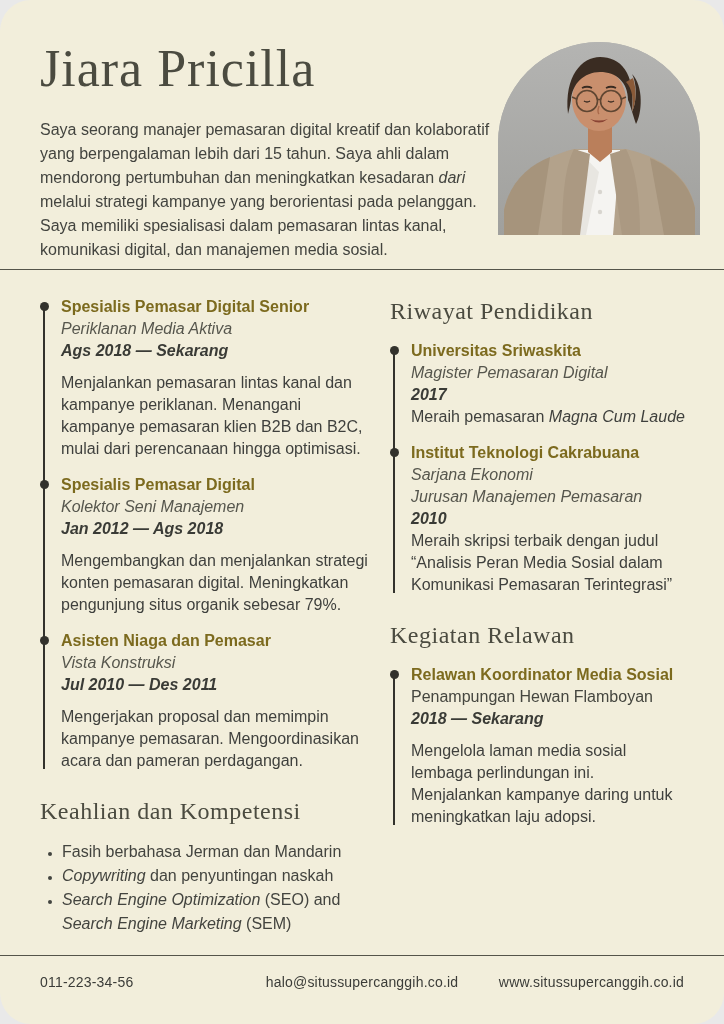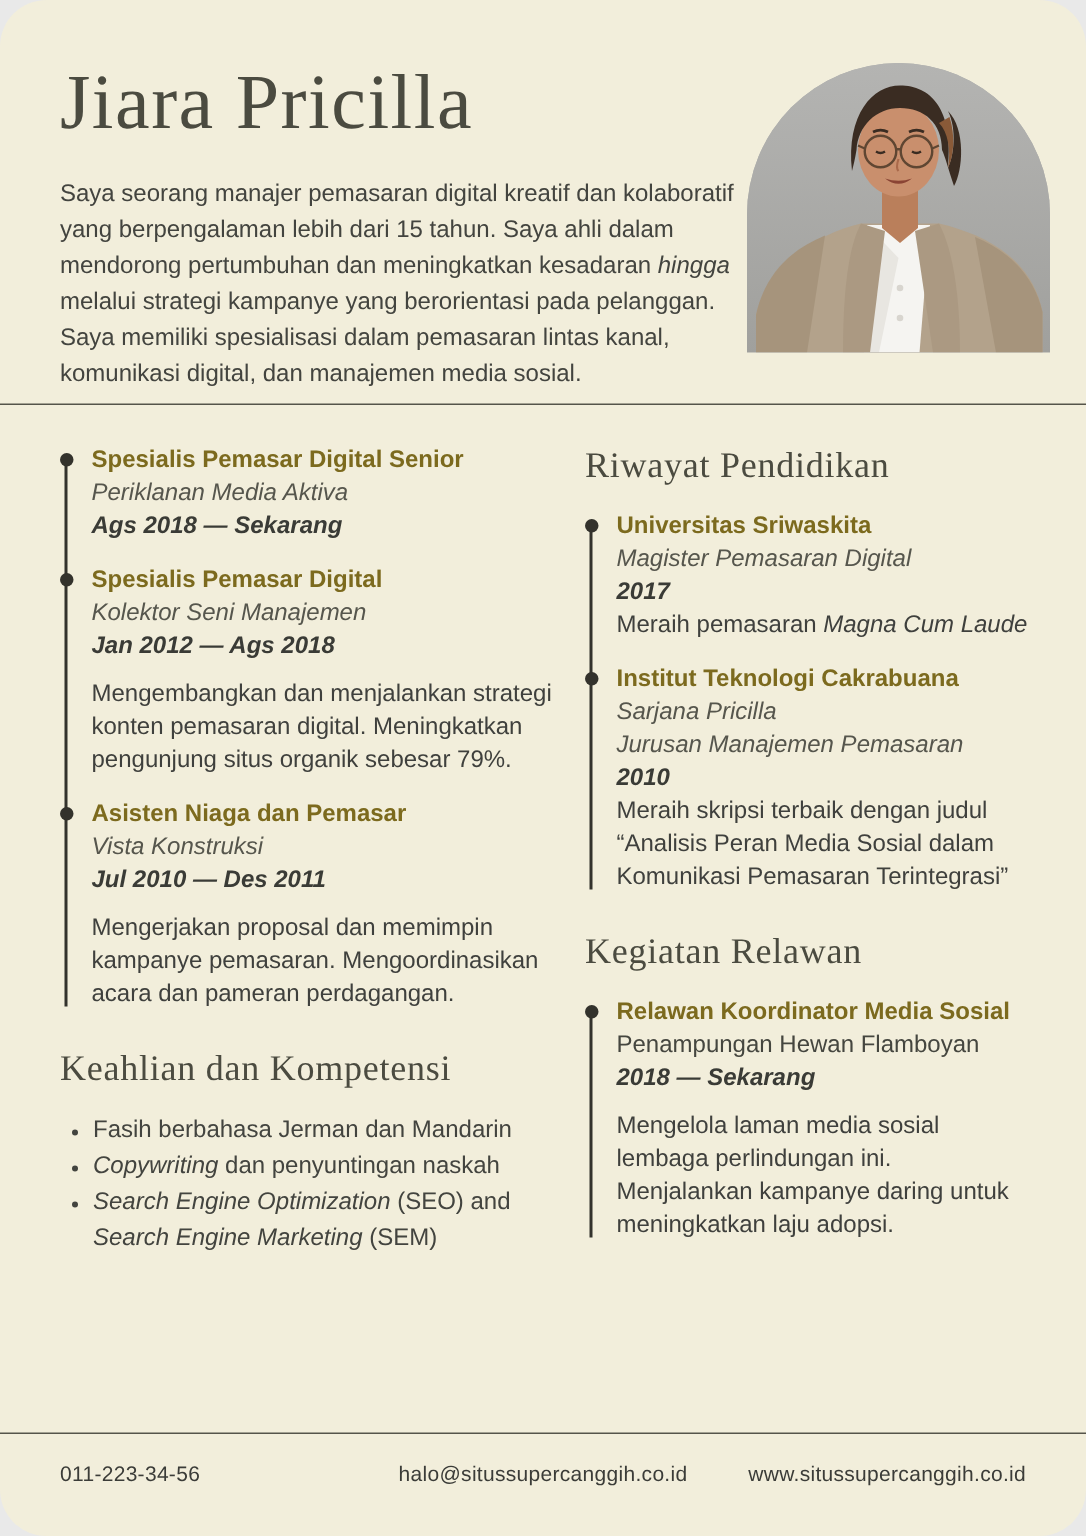--- a/index.html
+++ b/index.html
@@ -104,21 +104,21 @@
 </style>
 </head>
 <body>
 
 <div class="page">
 
   <h1 class="name">Jiara Pricilla</h1>
 
   <p class="intro"><span>Saya seorang manajer pemasaran digital kreatif dan kolaboratif
 yang berpengalaman lebih dari 15 tahun. Saya ahli dalam
-mendorong pertumbuhan dan meningkatkan kesadaran </span><em>hingga</em><span>
+mendorong pertumbuhan dan meningkatkan kesadaran </span><em>dari</em><span>
 melalui strategi kampanye yang berorientasi pada pelanggan.
 Saya memiliki spesialisasi dalam pemasaran lintas kanal,
 komunikasi digital, dan manajemen media sosial.</span></p>
 
   <div class="photo">
     <svg viewBox="0 0 202 193" preserveAspectRatio="xMidYMid slice">
       <defs>
         <linearGradient id="gbg" x1="0" y1="0" x2="0" y2="1">
           <stop offset="0" stop-color="#b4b4b2"></stop>
           <stop offset="1" stop-color="#a0a09d"></stop>
@@ -167,20 +167,24 @@
 
     <section class="section">
       <div class="timeline">
         <div class="timeline-line"></div>
 
         <div class="entry">
           <span class="dot"></span>
           <div class="entry-title">Spesialis Pemasar Digital Senior</div>
           <div class="entry-sub">Periklanan Media Aktiva</div>
           <div class="entry-period">Ags 2018 — Sekarang</div>
+          <div class="entry-desc">Menjalankan pemasaran lintas kanal dan
+kampanye periklanan. Menangani
+kampanye pemasaran klien B2B dan B2C,
+mulai dari perencanaan hingga optimisasi.</div>
         </div>
 
         <div class="entry">
           <span class="dot"></span>
           <div class="entry-title">Spesialis Pemasar Digital</div>
           <div class="entry-sub">Kolektor Seni Manajemen</div>
           <div class="entry-period">Jan 2012 — Ags 2018</div>
           <div class="entry-desc">Mengembangkan dan menjalankan strategi
 konten pemasaran digital. Meningkatkan
 pengunjung situs organik sebesar 79%.</div>
@@ -222,21 +226,21 @@
           <span class="dot"></span>
           <div class="entry-title">Universitas Sriwaskita</div>
           <div class="entry-sub">Magister Pemasaran Digital</div>
           <div class="entry-period">2017</div>
           <div class="entry-note"><span>Meraih pemasaran </span><em>Magna Cum Laude</em></div>
         </div>
 
         <div class="entry">
           <span class="dot"></span>
           <div class="entry-title">Institut Teknologi Cakrabuana</div>
-          <div class="entry-sub">Sarjana Pricilla</div>
+          <div class="entry-sub">Sarjana Ekonomi</div>
           <div class="entry-sub">Jurusan Manajemen Pemasaran</div>
           <div class="entry-period">2010</div>
           <div class="entry-note">Meraih skripsi terbaik dengan judul
 “Analisis Peran Media Sosial dalam
 Komunikasi Pemasaran Terintegrasi”</div>
         </div>
 
       </div>
     </section>
 

